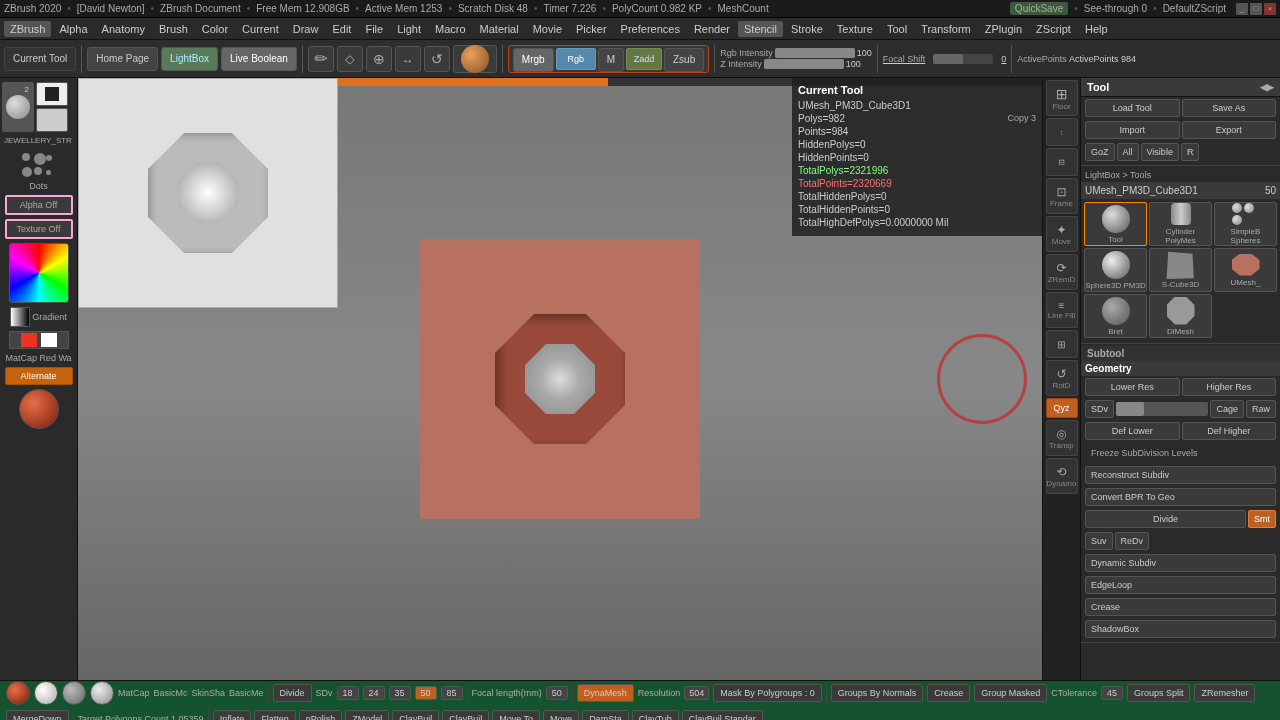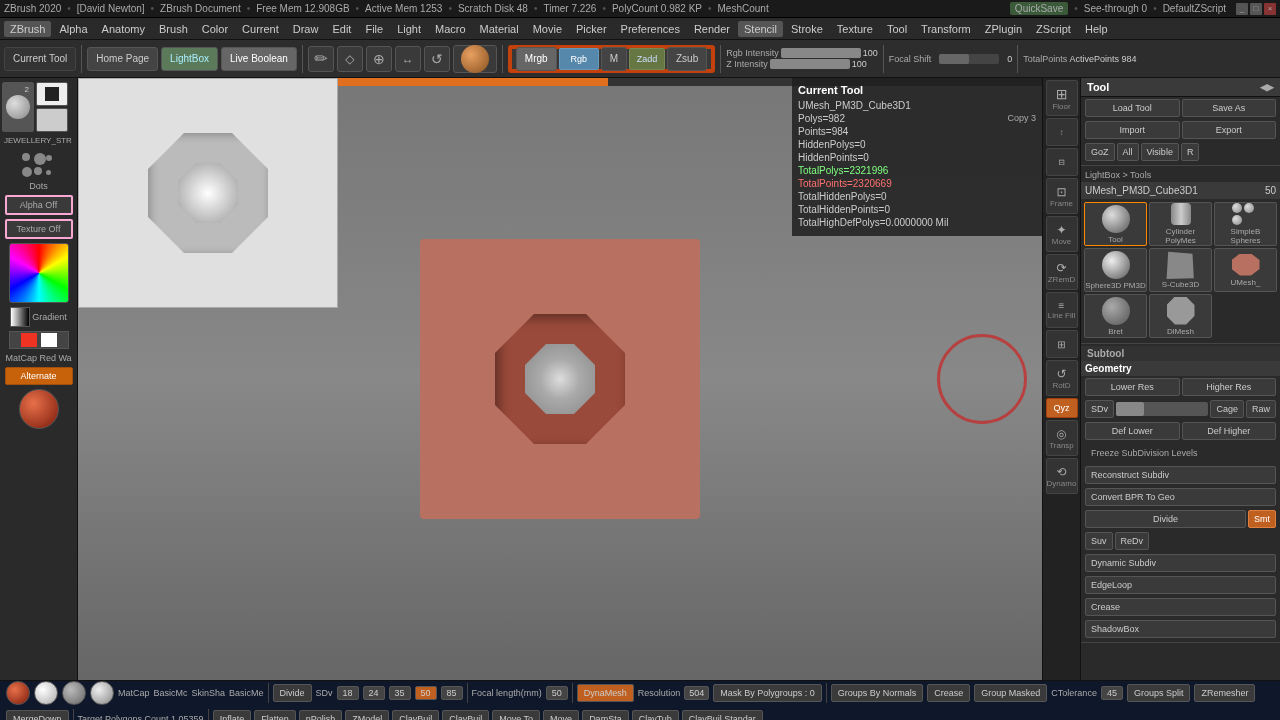--- a/index.html
+++ b/index.html
@@ -425,21 +425,21 @@
       width: 20px;
       height: 28px;
       background: linear-gradient(90deg, #888, #ccc, #888);
       border-radius: 4px;
     }
     .thumb-label { font-size: 8px; color: #aaa; text-align: center; }
 
     
     .bottom-bar {
       height: 40px;
-      background: #0f172a;
+      background: #14532d;
       display: flex;
       align-items: center;
       padding: 0 6px;
       gap: 4px;
       border-top: 1px solid #111;
       flex-wrap: wrap;
     }
     .bottom-btn {
       padding: 1px 6px;
       background: #3a3a3a;
@@ -504,24 +504,24 @@
       width: 90px;
       height: 90px;
       border: 3px solid #cc2222;
       border-radius: 50%;
       opacity: 0.7;
       pointer-events: none;
     }
 
     .toolbar-group {
       display: flex;
-      align-items: center;
+      align-items: flex-start;
       gap: 2px;
       background: #383838;
-      border: 4px solid #c2410c;
+      border: 1px solid #c2410c;
       border-radius: 3px;
       padding: 2px 4px;
       height: 28px;
     }
   </style>
 </head>
 <body>
 
 <div class="top-bar">
   <span>ZBrush 2020</span>
@@ -617,30 +617,30 @@
     </div>
     <div style="display:flex;align-items:center;gap:2px;">
       <span style="font-size:9px;color:#aaa;">Z Intensity</span>
       <div style="width:80px;height:10px;background:#444;border-radius:2px;position:relative;">
         <div style="width:100%;height:100%;background:#888;border-radius:2px;"></div>
       </div>
       <span style="font-size:9px;color:#ccc;">100</span>
     </div>
   </div>
   <div class="toolbar-sep"></div>
-  <div style="display:flex;align-items:center;gap:8px;">
+  <div style="display:flex;align-items:center;gap:8px;text-decoration:underline;">
     <span style="font-size:9px;color:#aaa;">Focal Shift</span>
     <div style="width:60px;height:10px;background:#444;border-radius:2px;">
       <div style="width:50%;height:100%;background:#666;border-radius:2px;"></div>
     </div>
     <span style="font-size:9px;color:#ccc;">0</span>
   </div>
   <div class="toolbar-sep"></div>
   <div style="display:flex;align-items:center;gap:2px;">
-    <span style="font-size:9px;color:#aaa;">TotalPoints</span>
+    <span style="font-size:9px;color:#aaa;">ActivePoints</span>
     <span style="font-size:9px;color:#ccc;">ActivePoints 984</span>
   </div>
 </div>
 
 <div class="main-layout">
 
   <div class="left-panel">
 
     <div style="display:flex;gap:2px;width:100%;">
       <div class="brush-item" style="width:32px;height:50px;background:#555;position:relative;">

